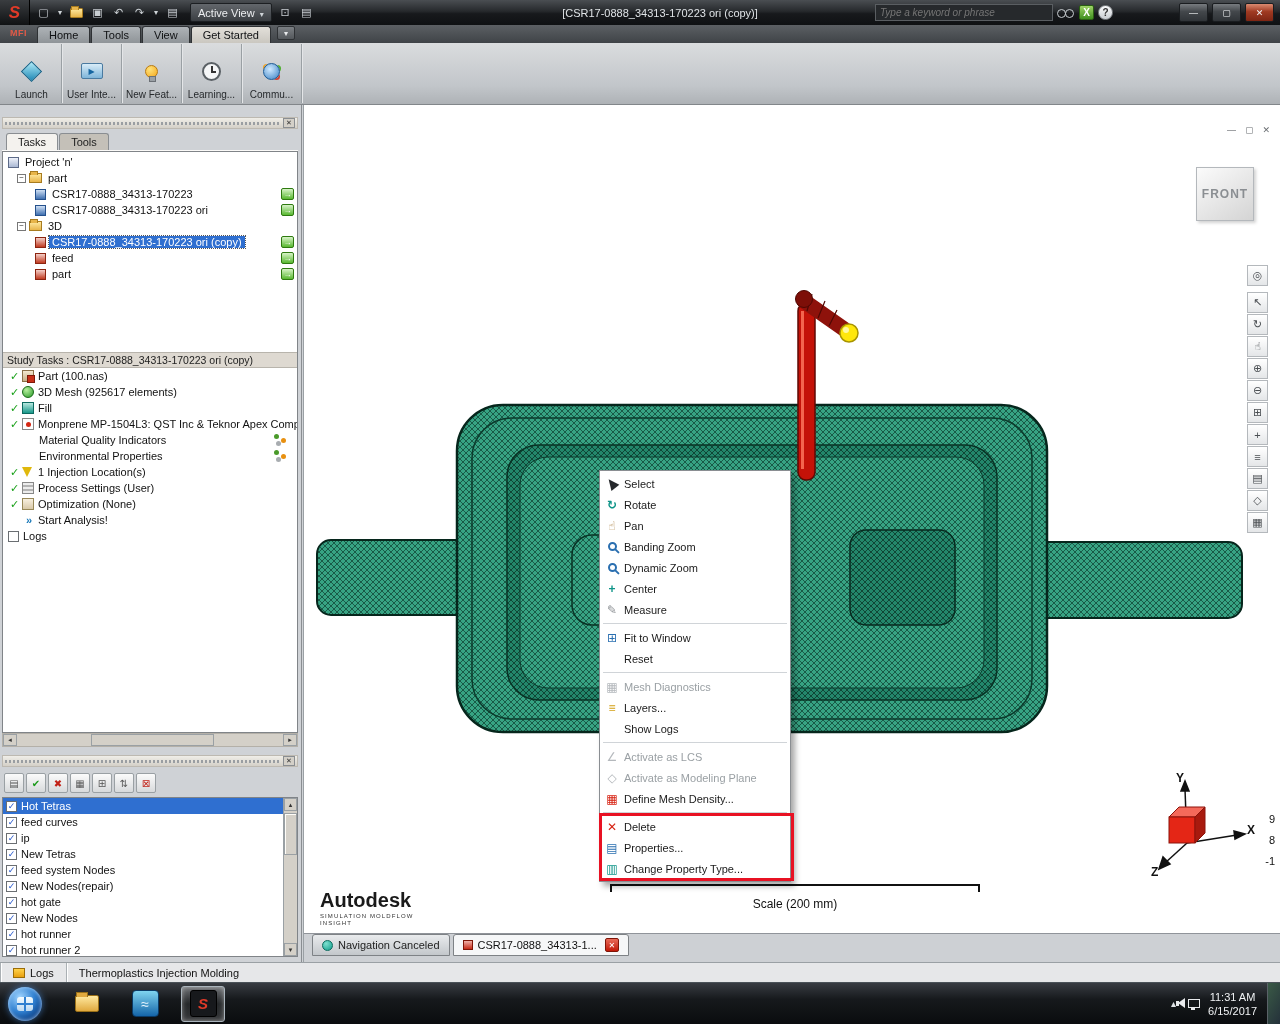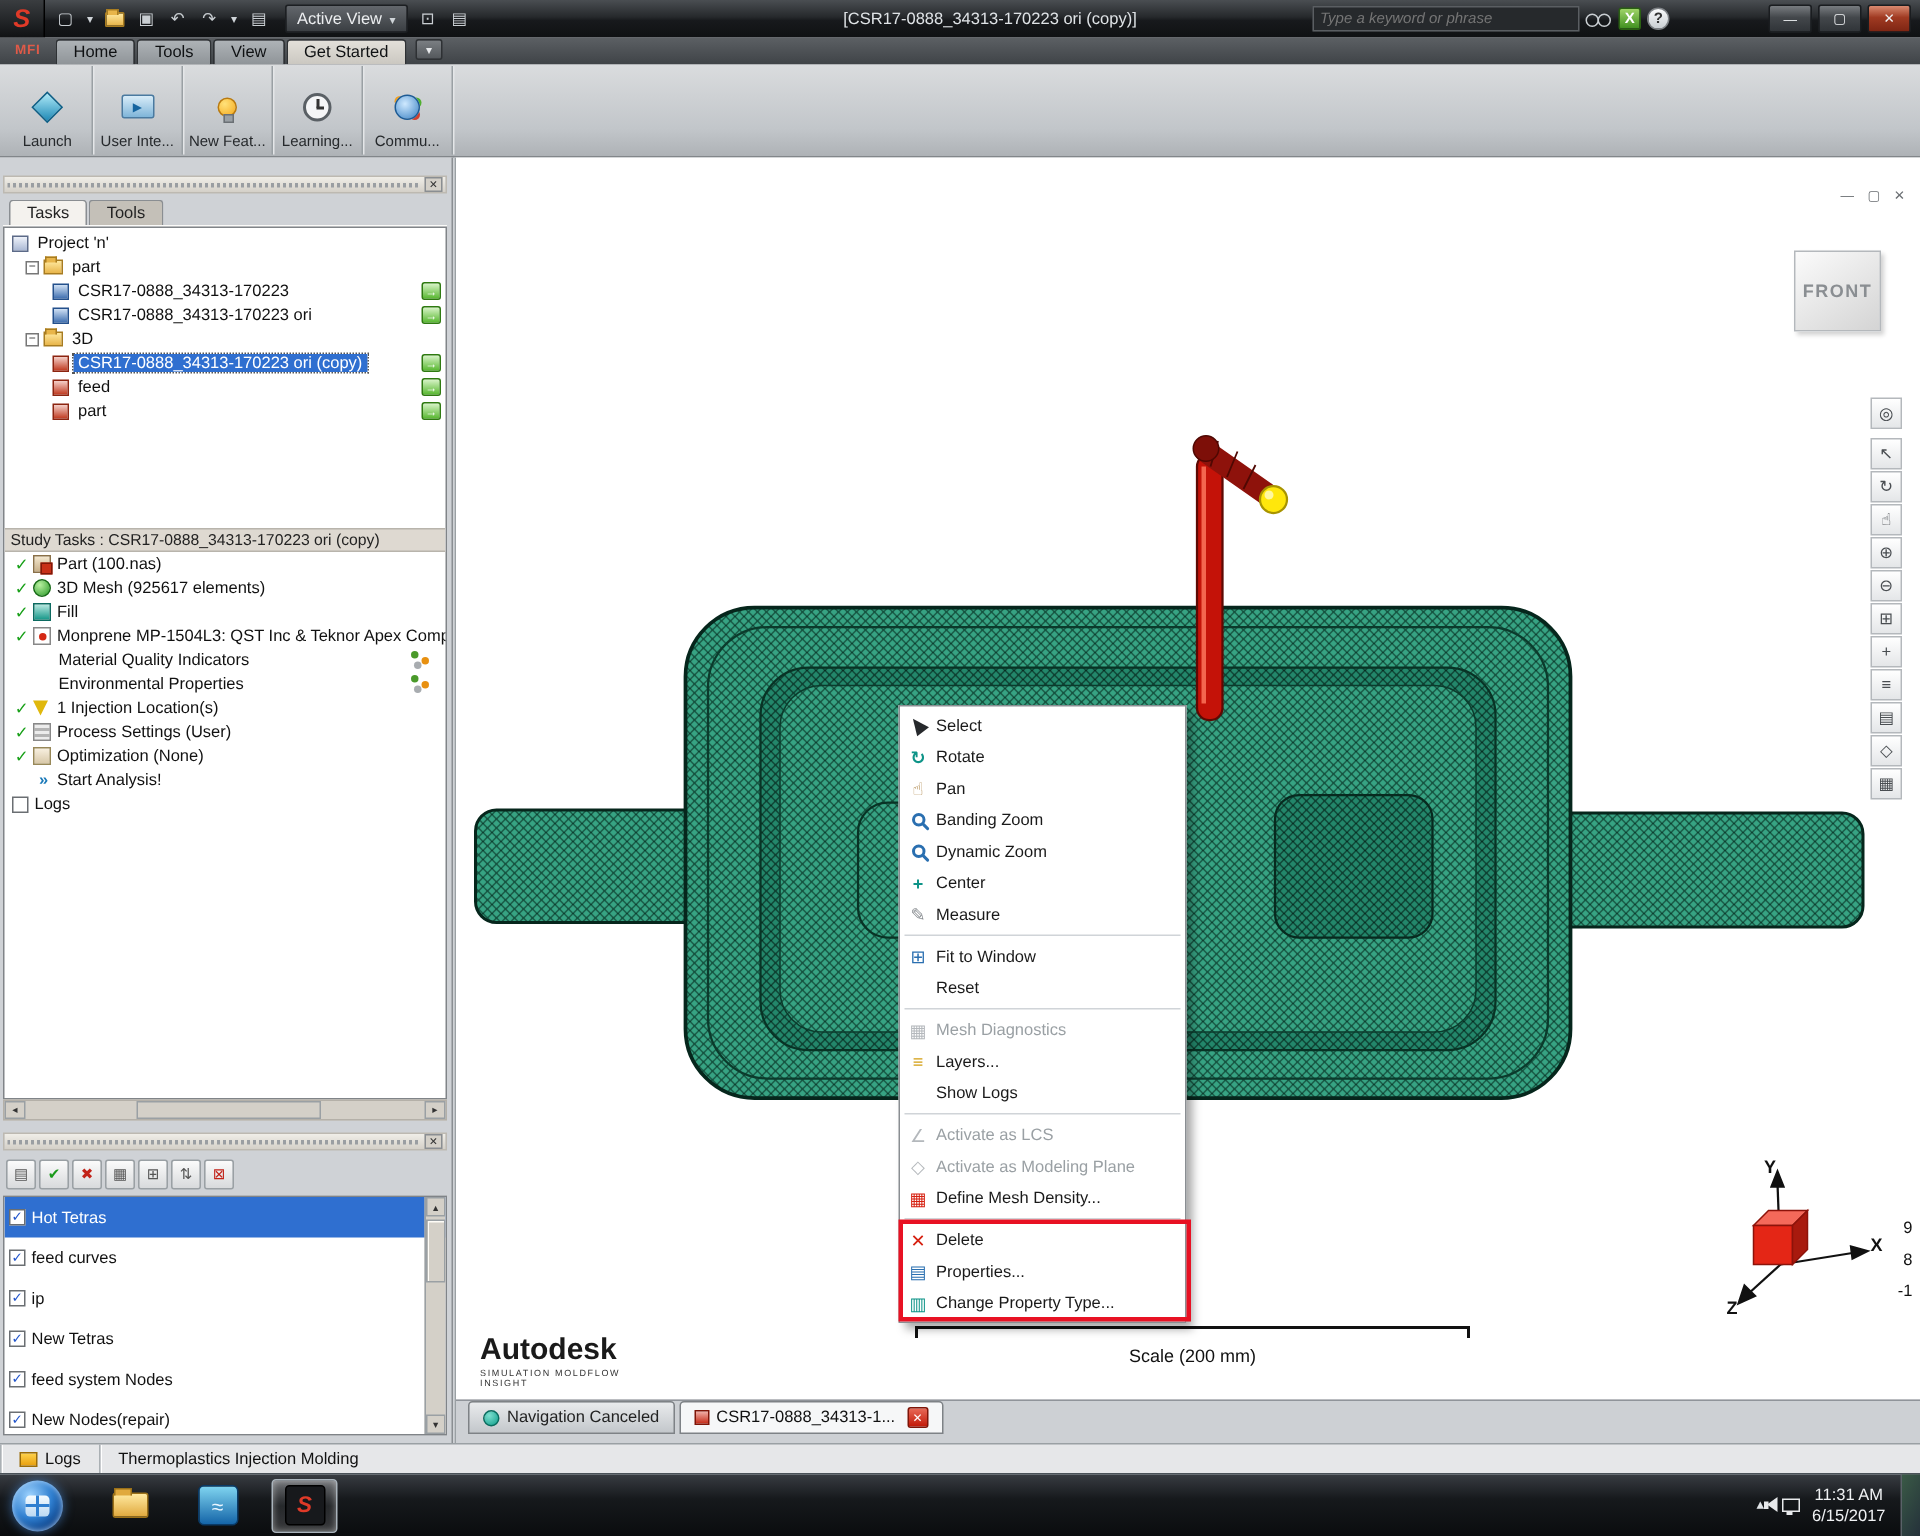--- a/index.html
+++ b/index.html
@@ -127,21 +127,21 @@
   .sarrow{width:14px;height:12px;background:#d4d0c8;border:1px solid #9aa0a4;display:flex;align-items:center;justify-content:center;font-size:7px;color:#333}
   .sarrow.l::before{content:"◂"} .sarrow.r::before{content:"▸"}
   .strack{flex:1;position:relative;height:12px}
   .sthumb{position:absolute;left:28%;width:46%;top:0;height:12px;background:#d4d0c8;border:1px solid #9aa0a4;box-shadow:inset 1px 1px 0 #fb fffa}
   .ltoolbar{position:absolute;top:666px;left:4px;height:24px;display:flex;gap:2px;align-items:center}
   .lbtn{width:20px;height:20px;background:linear-gradient(#fbfbfb,#d8dadc);border:1px solid #9aa0a4;border-radius:2px;
     display:flex;align-items:center;justify-content:center;font-size:10px;color:#555}
   .l-new::before{content:"▤"} .l-on::before{content:"✔";color:#1a9a1a} .l-del::before{content:"✖";color:#c22218}
   .l-exp::before{content:"⊞"} .l-clean::before{content:"▦"} .l-swap::before{content:"⇅"} .l-close::before{content:"⊠";color:#c22218}
   .layers{position:absolute;top:692px;left:2px;right:3px;height:160px;background:#fff;border:1px solid #808488;overflow:hidden}
-  .lrow{height:27px;display:flex;align-items:center;padding:0 16px 0 2px}
+  .lrow{height:16px;display:flex;align-items:center;padding:0 16px 0 2px}
   .lrow.sel{background:#2f6fd0;color:#fff}
   .vscroll{position:absolute;right:0;top:0;bottom:0;width:14px;background:#d4d0c8;border-left:1px solid #9aa0a4;display:flex;flex-direction:column}
   .vsbtn{height:13px;border:1px solid #9aa0a4;background:#d4d0c8;display:flex;align-items:center;justify-content:center;font-size:7px;color:#333}
   .vsbtn.u::before{content:"▴"} .vsbtn.d::before{content:"▾"}
   .vstrack{flex:1;position:relative}
   .vsthumb{position:absolute;top:2px;left:0;right:0;height:42px;background:#d4d0c8;border:1px solid #9aa0a4;box-shadow:inset 1px 1px 0 #fffdf8}
   .vsbtn.d{margin-top:auto}
 
   
   .viewport{position:absolute;left:303px;top:105px;right:0;height:857px;background:#fff;border-left:1px solid #9aa0a4}

